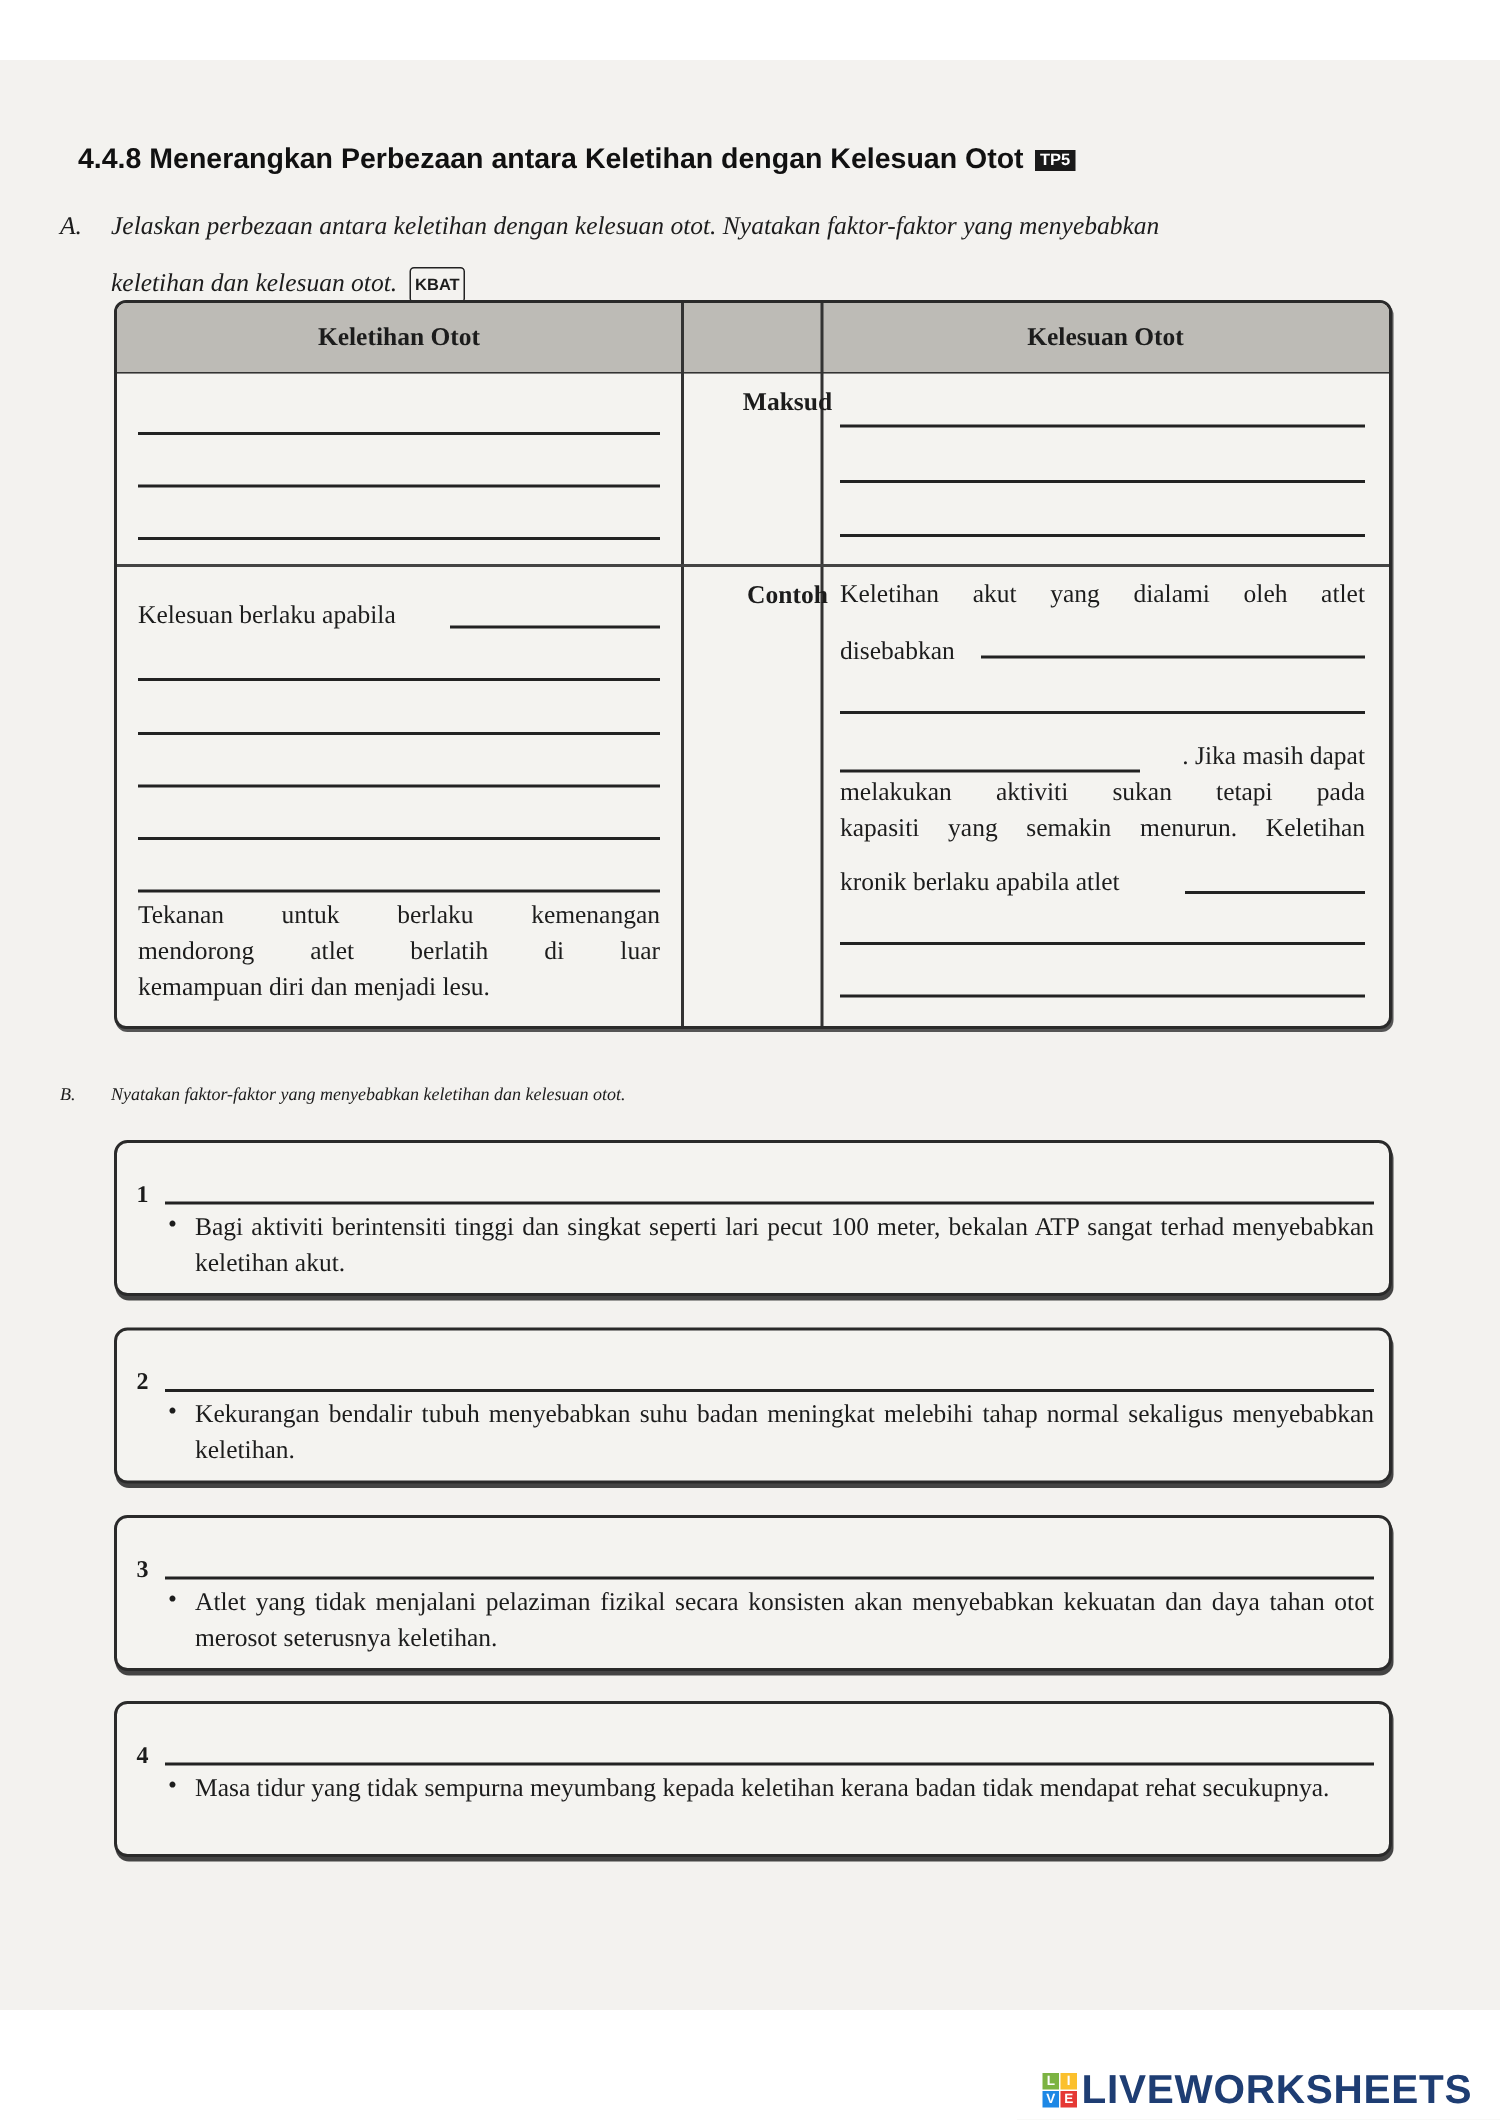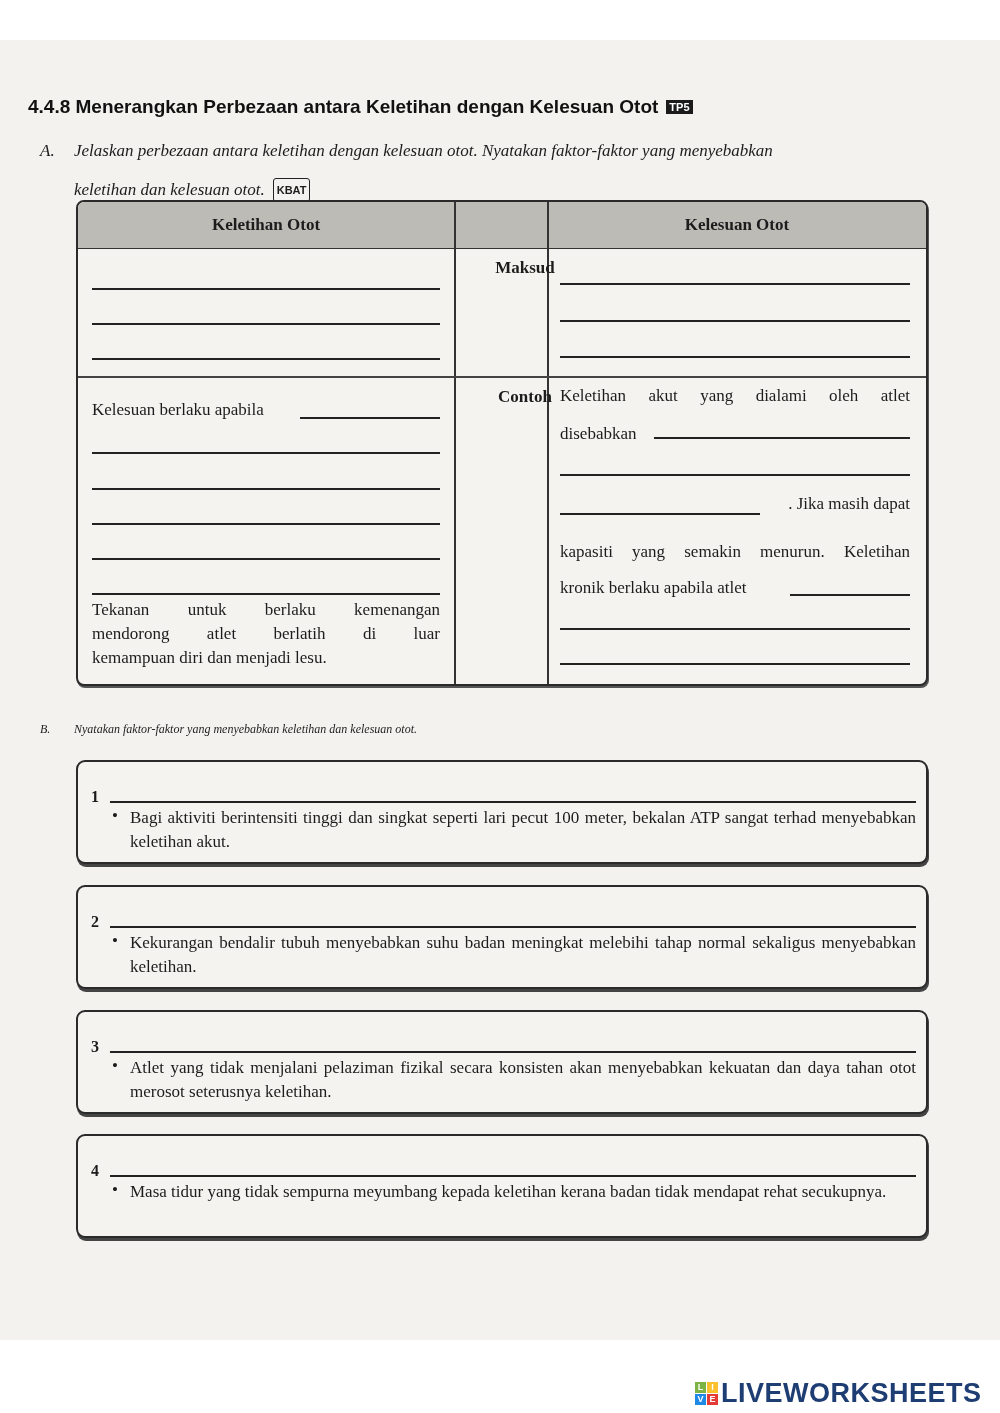--- a/index.html
+++ b/index.html
@@ -7,21 +7,21 @@
     width:1000px; height:1413px; position:relative; overflow:hidden;
     background:#ffffff;
     font-family:"Liberation Serif","DejaVu Serif",serif;
     color:#1c1c1c;
   }
   .page {
     position:absolute; left:0; top:40px; width:1000px; height:1300px;
     background:#f3f2ef;
   }
   .title {
-    position:absolute; left:28px; top:96px;
+    position:absolute; left:52px; top:96px;
     font-family:"Liberation Sans","DejaVu Sans",sans-serif;
     font-weight:bold; font-size:19px; color:#111;text-align:right;
   }
   .badge-tp {
     display:inline-block; background:#1a1a1a; color:#fff; font-size:11px;
     padding:1px 3px; margin-left:8px; vertical-align:2px;
     font-family:"Liberation Sans",sans-serif; font-weight:bold;
   }
   .sec-a {
     position:absolute; left:40px; top:140px; width:885px;
@@ -121,20 +121,21 @@
   <div class="celltext justify" style="left:14px;width:348px;top:396px;">Tekanan untuk berlaku kemenangan</div>
   <div class="celltext justify" style="left:14px;width:348px;top:420px;">mendorong atlet berlatih di luar</div>
   <div class="celltext" style="left:14px;width:348px;top:444px;">kemampuan diri dan menjadi lesu.</div>
 
   <div class="celltext justify" style="left:482px;width:350px;top:182px;">Keletihan akut yang dialami oleh atlet</div>
   <div class="celltext" style="left:482px;top:220px;">disebabkan</div>
   <div class="blank" style="left:576px;width:256px;top:235px;"></div>
   <div class="blank" style="left:482px;width:350px;top:272px;"></div>
   <div class="blank" style="left:482px;width:200px;top:311px;"></div>
   <div class="celltext" style="left:682px;width:150px;top:290px;text-align:right;">. Jika masih dapat</div>
+  <div class="celltext justify" style="left:482px;width:350px;top:314px;">melakukan aktiviti sukan tetapi pada</div>
   <div class="celltext justify" style="left:482px;width:350px;top:338px;">kapasiti yang semakin menurun. Keletihan</div>
   <div class="celltext" style="left:482px;top:374px;">kronik berlaku apabila atlet</div>
   <div class="blank" style="left:712px;width:120px;top:392px;"></div>
   <div class="blank" style="left:482px;width:350px;top:426px;"></div>
   <div class="blank" style="left:482px;width:350px;top:461px;"></div>
 </div>
 
 <div class="sec-b">
   <span class="lbl">B.</span><span>Nyatakan faktor-faktor yang menyebabkan keletihan dan kelesuan otot.</span>
 </div>

